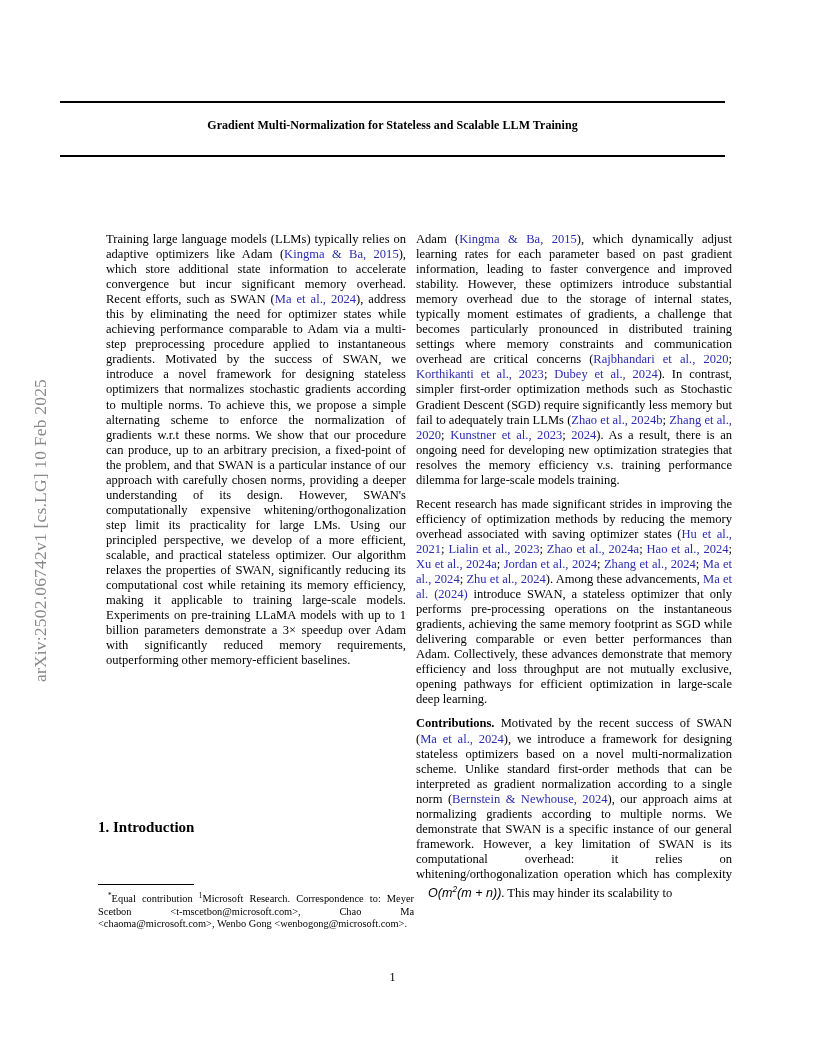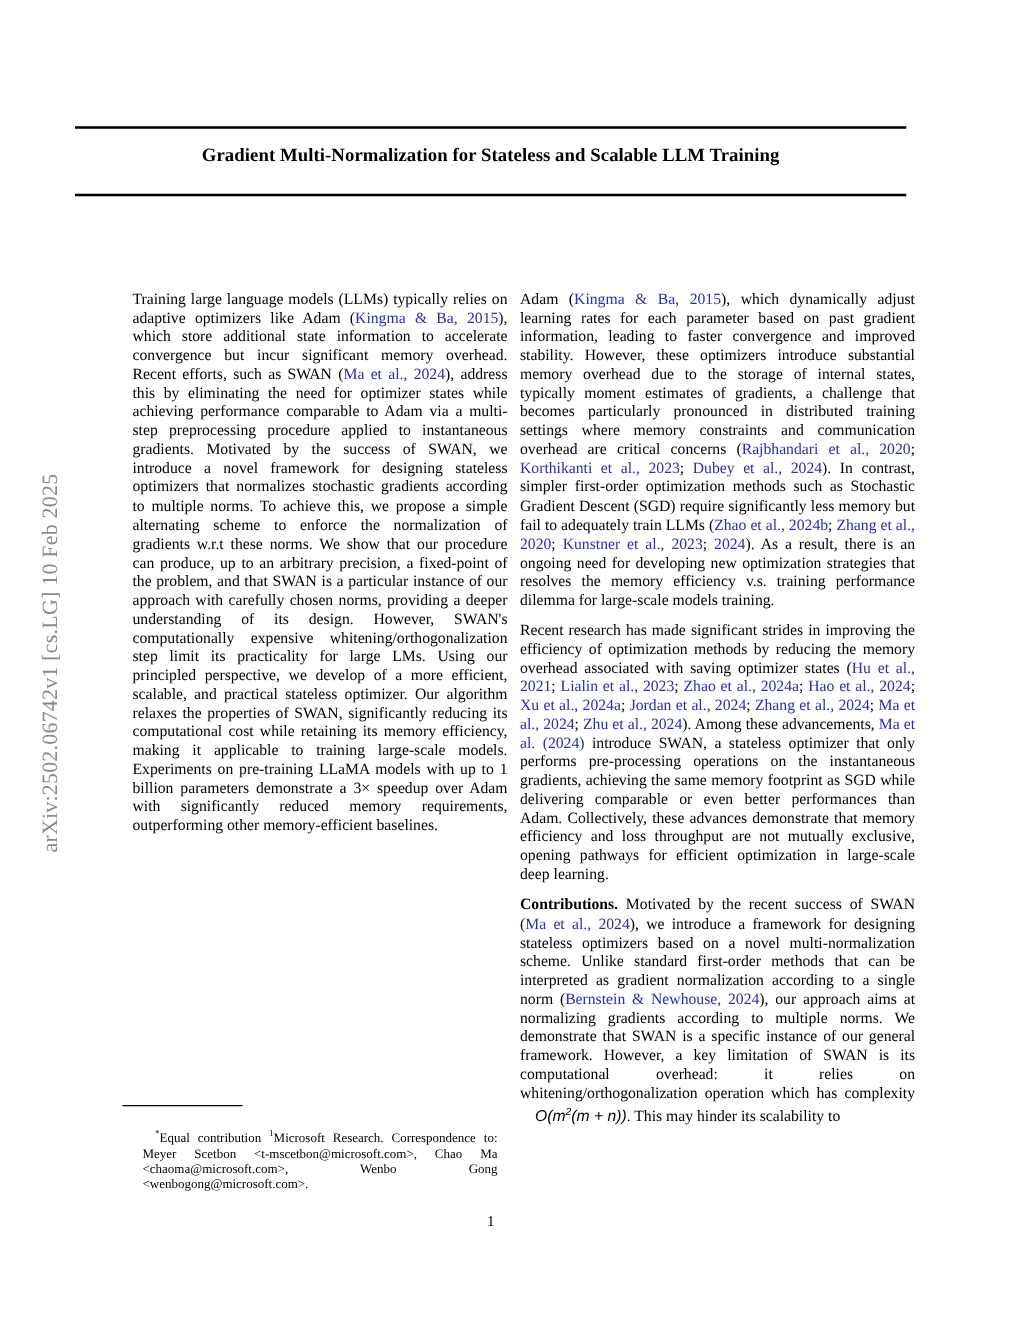--- a/index.html
+++ b/index.html
@@ -58,21 +58,21 @@
   #rule-top { top: 101px; }
   #rule-bottom { top: 155px; }
 
   #paper-title {
     position: absolute;
     left: 0px;
     top: 112px;
     width: 665px;
     text-align: center;
     font-weight: bold;
-    font-size: 15px;
+    font-size: 12px;
     line-height: 26px;
     letter-spacing: 0.05px;
   }
 
   #author-line {
     position: absolute;
     left: 0px;
     top: 185px;
     width: 665px;
     text-align: center;
@@ -150,21 +150,21 @@
     font-size: 10.4px;
     line-height: 12.3px;
     text-align: justify;
   }
   #footnote-rule {
     width: 96px;
     height: 1px;
     background: #000000;
     margin-bottom: 5px;
   }
-  #footnote .fn-text { margin: 16px; text-indent: 10px; font-family: Liberation Serif, serif; }
+  #footnote .fn-text { margin: 0; text-indent: 10px; font-family: Liberation Serif, serif; }
   #footnote sup { font-size: 7.2px; vertical-align: super; }
 
   #page-number {
     position: absolute;
     left: 0px;
     top: 970px;
     width: 665px;
     text-align: center;
     font-size: 12px;
   }
@@ -182,20 +182,21 @@
   <div class="rule" id="rule-bottom"></div>
 
   <div id="paper-title">Gradient Multi-Normalization for Stateless and Scalable LLM Training</div>
 
 
   <div class="column" id="col-left">
     <p class="abstract-body"><span>Training large language models (LLMs) typically relies on adaptive optimizers like Adam (</span><span class="cite">Kingma &amp; Ba, 2015</span><span>), which store additional state information to accelerate convergence but incur significant memory overhead. Recent efforts, such as SWAN (</span><span class="cite">Ma et al., 2024</span><span>), address this by eliminating the need for optimizer states while achieving performance comparable to Adam via a multi-step preprocessing procedure applied to instantaneous gradients. Motivated by the success of SWAN, we introduce a novel framework for designing stateless optimizers that normalizes stochastic gradients according to multiple norms. To achieve this, we propose a simple alternating scheme to enforce the normalization of gradients w.r.t these norms. We show that our procedure can produce, up to an arbitrary precision, a fixed-point of the problem, and that SWAN is a particular instance of our approach with carefully chosen norms, providing a deeper understanding of its design. However, SWAN's computationally expensive whitening/orthogonalization step limit its practicality for large LMs. Using our principled perspective, we develop of a more efficient, scalable, and practical stateless optimizer. Our algorithm relaxes the properties of SWAN, significantly reducing its computational cost while retaining its memory efficiency, making it applicable to training large-scale models. Experiments on pre-training LLaMA models with up to 1 billion parameters demonstrate a 3× speedup over Adam with significantly reduced memory requirements, outperforming other memory-efficient baselines.</span></p>
   </div>
 
   <div id="intro-block">
+    <div class="section-heading">1. Introduction</div>
   </div>
 
   <div id="footnote">
     <div id="footnote-rule"></div>
     <p class="fn-text"><sup>*</sup><span>Equal contribution </span><sup>1</sup><span>Microsoft Research. Correspondence to: Meyer Scetbon &lt;t-mscetbon@microsoft.com&gt;, Chao Ma &lt;chaoma@microsoft.com&gt;, Wenbo Gong &lt;wenbogong@microsoft.com&gt;.</span></p>
   </div>
 
   <div class="column" id="col-right">
 
     <p class="para"><span>Adam (</span><span class="cite">Kingma &amp; Ba, 2015</span><span>), which dynamically adjust learning rates for each parameter based on past gradient information, leading to faster convergence and improved stability. However, these optimizers introduce substantial memory overhead due to the storage of internal states, typically moment estimates of gradients, a challenge that becomes particularly pronounced in distributed training settings where memory constraints and communication overhead are critical concerns (</span><span class="cite">Rajbhandari et al., 2020</span><span>; </span><span class="cite">Korthikanti et al., 2023</span><span>; </span><span class="cite">Dubey et al., 2024</span><span>). In contrast, simpler first-order optimization methods such as Stochastic Gradient Descent (SGD) require significantly less memory but fail to adequately train LLMs (</span><span class="cite">Zhao et al., 2024b</span><span>; </span><span class="cite">Zhang et al., 2020</span><span>; </span><span class="cite">Kunstner et al., 2023</span><span>; </span><span class="cite">2024</span><span>). As a result, there is an ongoing need for developing new optimization strategies that resolves the memory efficiency v.s. training performance dilemma for large-scale models training.</span></p>

